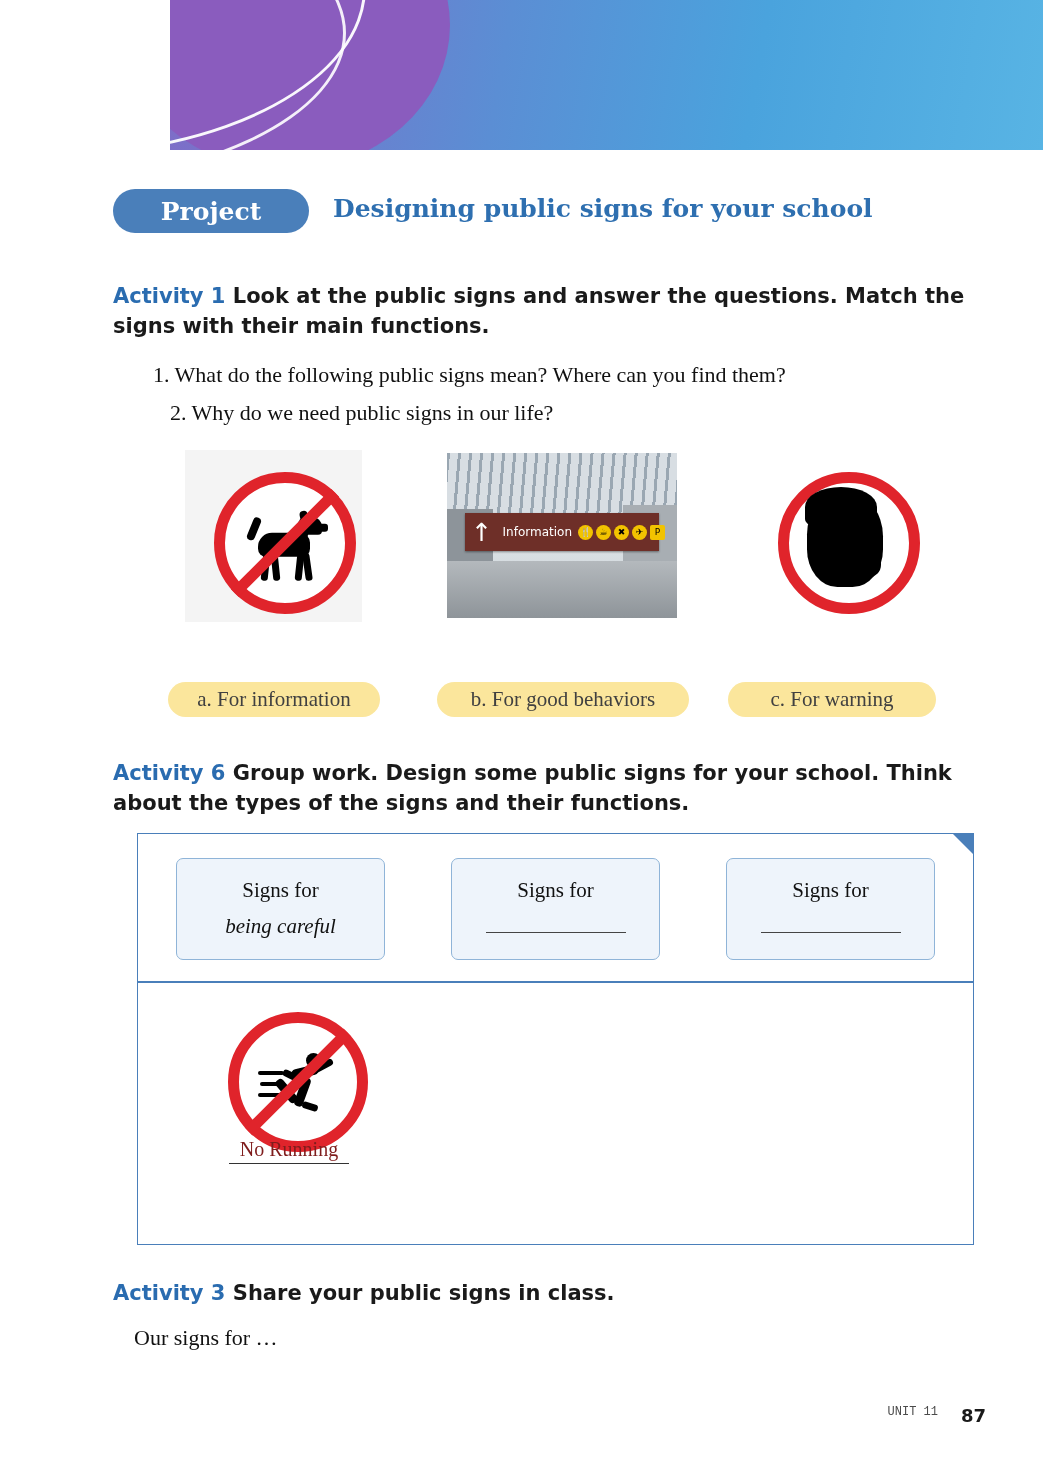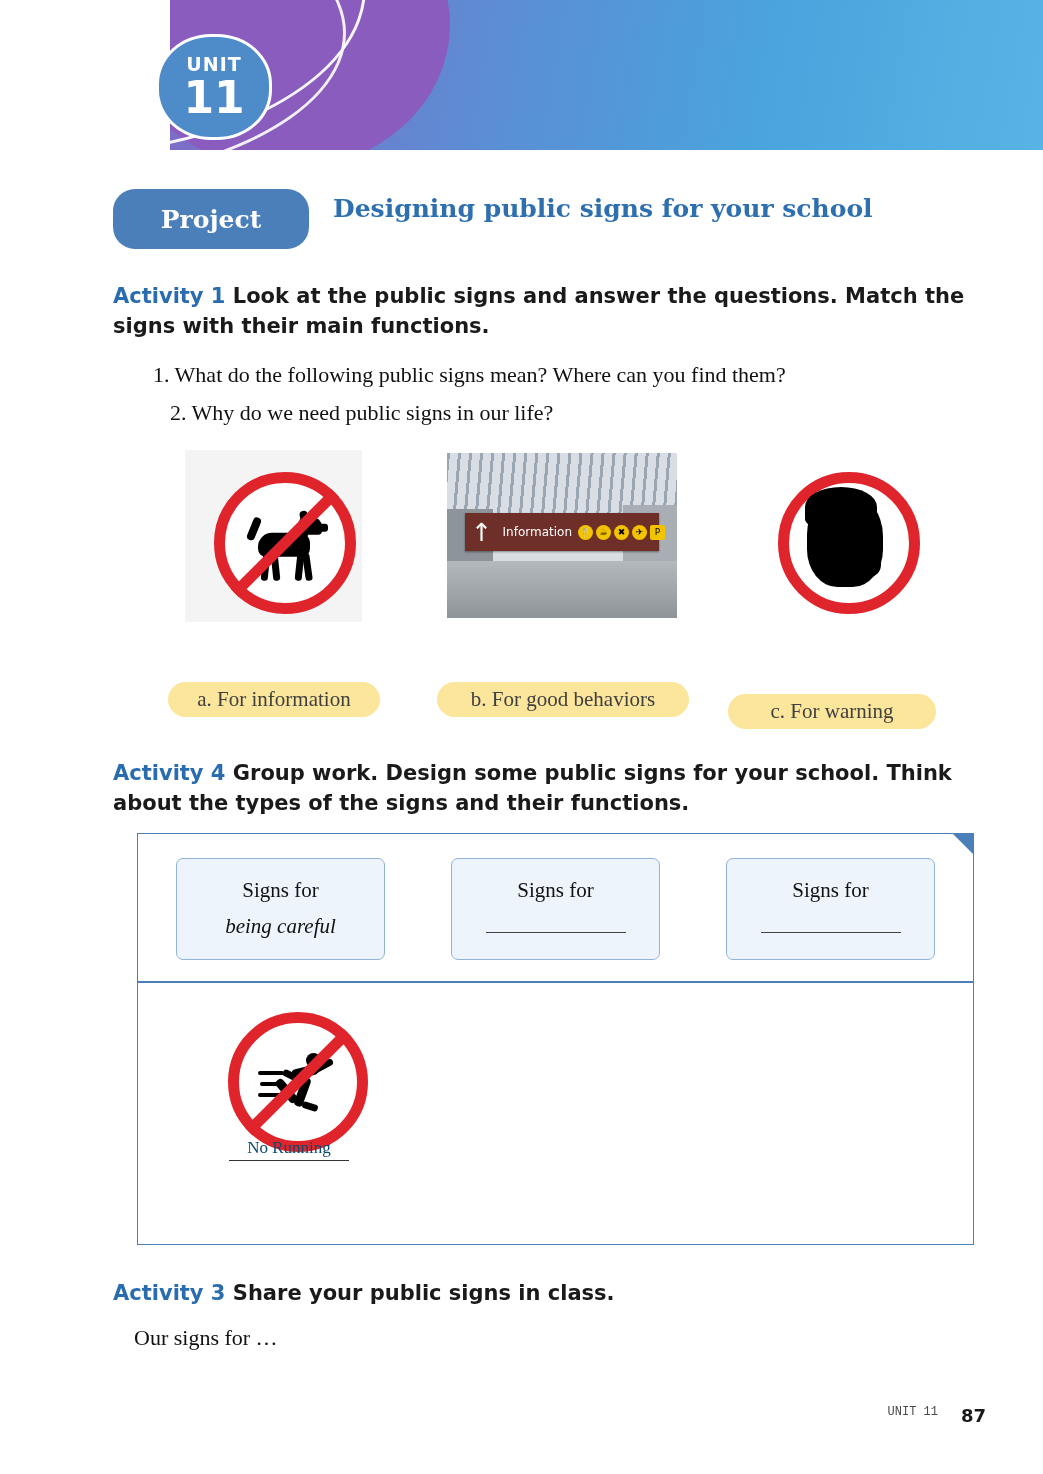--- a/index.html
+++ b/index.html
@@ -41,21 +41,21 @@
   .unit-badge .u-word{font-size:19px;font-weight:bold;letter-spacing:1px;line-height:1;}
   .unit-badge .u-num{font-size:44px;font-weight:bold;line-height:1;margin-top:2px;}
   .hdr-title{
     position:absolute;left:335px;top:58px;
     font-family:"DejaVu Sans", sans-serif;font-weight:bold;font-size:42px;color:#ffffff;
     letter-spacing:.5px;
   }
 
   
   .project-pill{
-    position:absolute;left:113px;top:189px;width:196px;height:60px;border-radius:22px;
+    position:absolute;left:113px;top:189px;width:196px;height:44px;border-radius:22px;
     background:#4a7fba;
     display:flex;align-items:center;justify-content:center;
   }
   .project-pill span{
     font-family:"DejaVu Serif", serif;font-weight:bold;font-size:25px;color:#ffffff;
   }
   .project-title{
     position:absolute;left:333px;top:194px;
     font-family:"DejaVu Serif", serif;font-weight:bold;font-size:25px;color:#2e6fb0;
   }
@@ -132,21 +132,21 @@
   .sil-hand{position:absolute;left:58px;top:64px;width:34px;height:30px;background:#000;border-radius:12px;}
 
   
   .pill{
     position:absolute;height:35px;border-radius:18px;background:#fbe69c;
     display:flex;align-items:center;justify-content:center;
     font-family:"Liberation Serif", serif;font-size:21px;color:#404040;
   }
   .p1{left:168px;top:682px;width:212px;}
   .p2{left:437px;top:682px;width:252px;}
-  .p3{left:728px;top:682px;width:208px;margin-top:12px;}
+  .p3{left:728px;top:682px;width:208px;}
 
   
   .a2box{
     position:absolute;left:137px;top:833px;width:835px;height:410px;
     border:1.5px solid #4a7fba;background:#ffffff;
   }
   .fold{
     position:absolute;right:0;top:0;width:0;height:0;
     border-left:20px solid transparent;border-top:20px solid #4a7fba;
   }
@@ -174,45 +174,41 @@
   .runner .rarm2{position:absolute;left:24px;top:22px;width:22px;height:7px;background:#000;border-radius:4px;transform:rotate(26deg);}
   .runner .rleg1{position:absolute;left:40px;top:26px;width:9px;height:30px;background:#000;border-radius:4px;transform:rotate(20deg);}
   .runner .rleg2{position:absolute;left:24px;top:26px;width:9px;height:28px;background:#000;border-radius:4px;transform:rotate(-40deg);}
   .runner .rfoot{position:absolute;left:44px;top:52px;width:16px;height:7px;background:#000;border-radius:3px;transform:rotate(18deg);}
   .runner .speed{position:absolute;background:#000;height:4px;border-radius:2px;}
   .runner .s1{left:0;top:20px;width:26px;}
   .runner .s2{left:2px;top:31px;width:24px;}
   .runner .s3{left:0;top:42px;width:28px;}
   .nr-label{
     position:absolute;left:16px;top:126px;width:120px;text-align:center;
-    font-family:"Liberation Serif", serif;font-size:17px;color:#0c4a6e;
+    font-family:"Liberation Serif", serif;font-size:20px;color:#7f1d1d;
     border-bottom:1px solid #333;padding-bottom:2px;
   }
 
   
   .a3line{position:absolute;left:134px;top:1325px;font-family:"Liberation Serif", serif;font-size:22px;color:#111;}
 
   
   .footer-unit{position:absolute;right:105px;bottom:55px;font-family:Liberation Mono, monospace;font-size:12px;color:#4b4b4b;}
   .footer-page{position:absolute;right:57px;bottom:48px;font-family:"DejaVu Sans", sans-serif;font-size:18px;font-weight:bold;color:#1a1a1a;}
 </style>
 </head>
 <body>
 
 <div class="header">
   <div class="hdr-bg"></div>
   <div class="purple-blob"></div>
   <div class="white-wedge"></div>
   <div class="swoosh sw1"></div>
   <div class="swoosh sw2"></div>
 
-  <div class="unit-badge">
-    <div class="u-word">UNIT</div>
-    <div class="u-num">11</div>
-  </div>
 </div>
 
 <div class="project-pill">
   <span>Project</span>
 </div>
 <div class="project-title">Designing public signs for your school</div>
 
 <div class="act-head a1">
   <span class="act-label">Activity 1</span><span class="act-text"> Look at the public signs and answer the questions. Match the signs with their main functions.</span>
 </div>
@@ -267,21 +263,21 @@
       <div class="sil-hand"></div>
     </div>
   </div>
 </div>
 
 <div class="pill p1">a. For information</div>
 <div class="pill p2">b. For good behaviors</div>
 <div class="pill p3">c. For warning</div>
 
 <div class="act-head a2">
-  <span class="act-label">Activity 4</span><span class="act-text"> Group work. Design some public signs for your school. Think about the types of the signs and their functions.</span>
+  <span class="act-label">Activity 6</span><span class="act-text"> Group work. Design some public signs for your school. Think about the types of the signs and their functions.</span>
 </div>
 
 <div class="a2box">
   <div class="fold"></div>
   <div class="a2divider"></div>
 
   <div class="catbox cb1">
     <div class="l1">Signs for</div>
     <div class="l2">being careful</div>
   </div>

